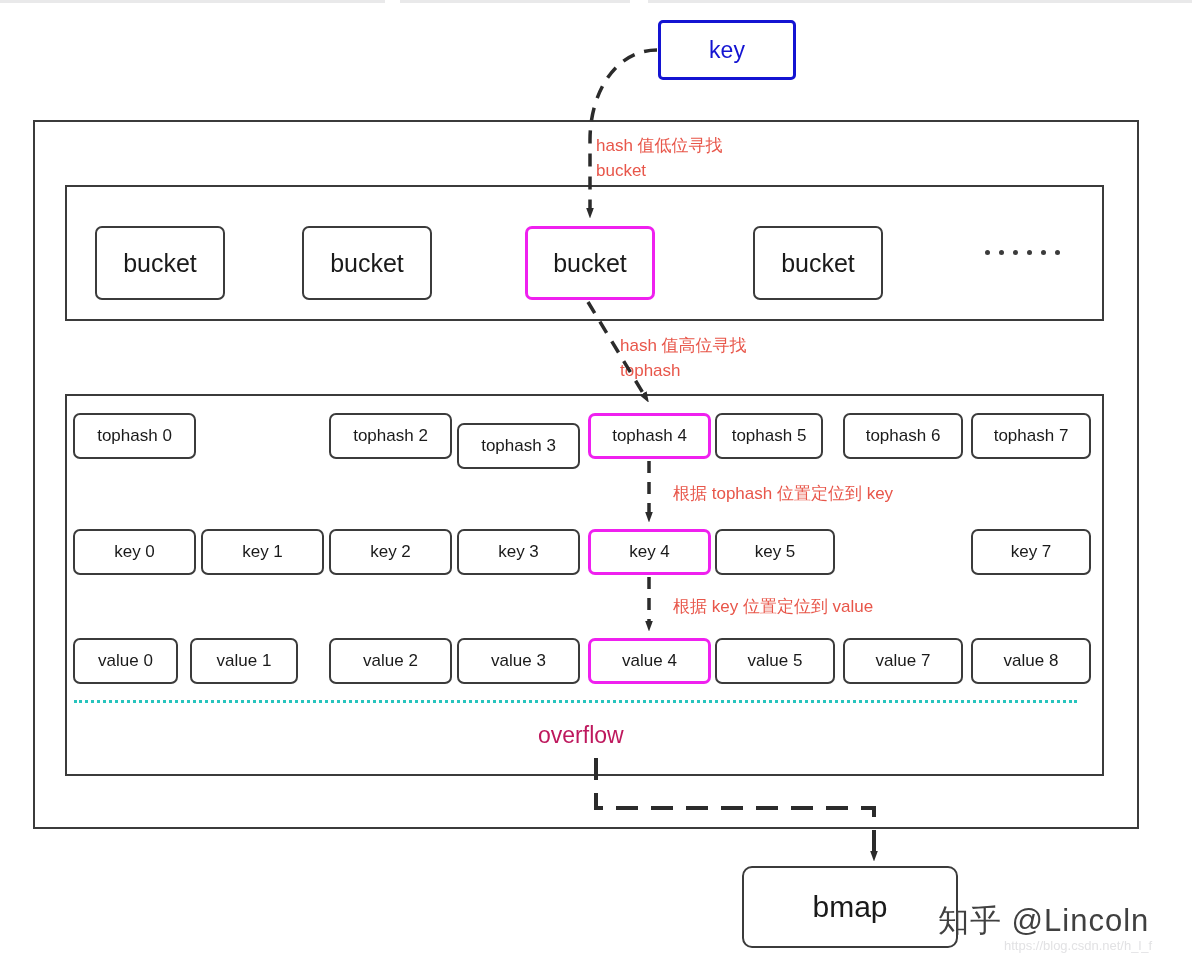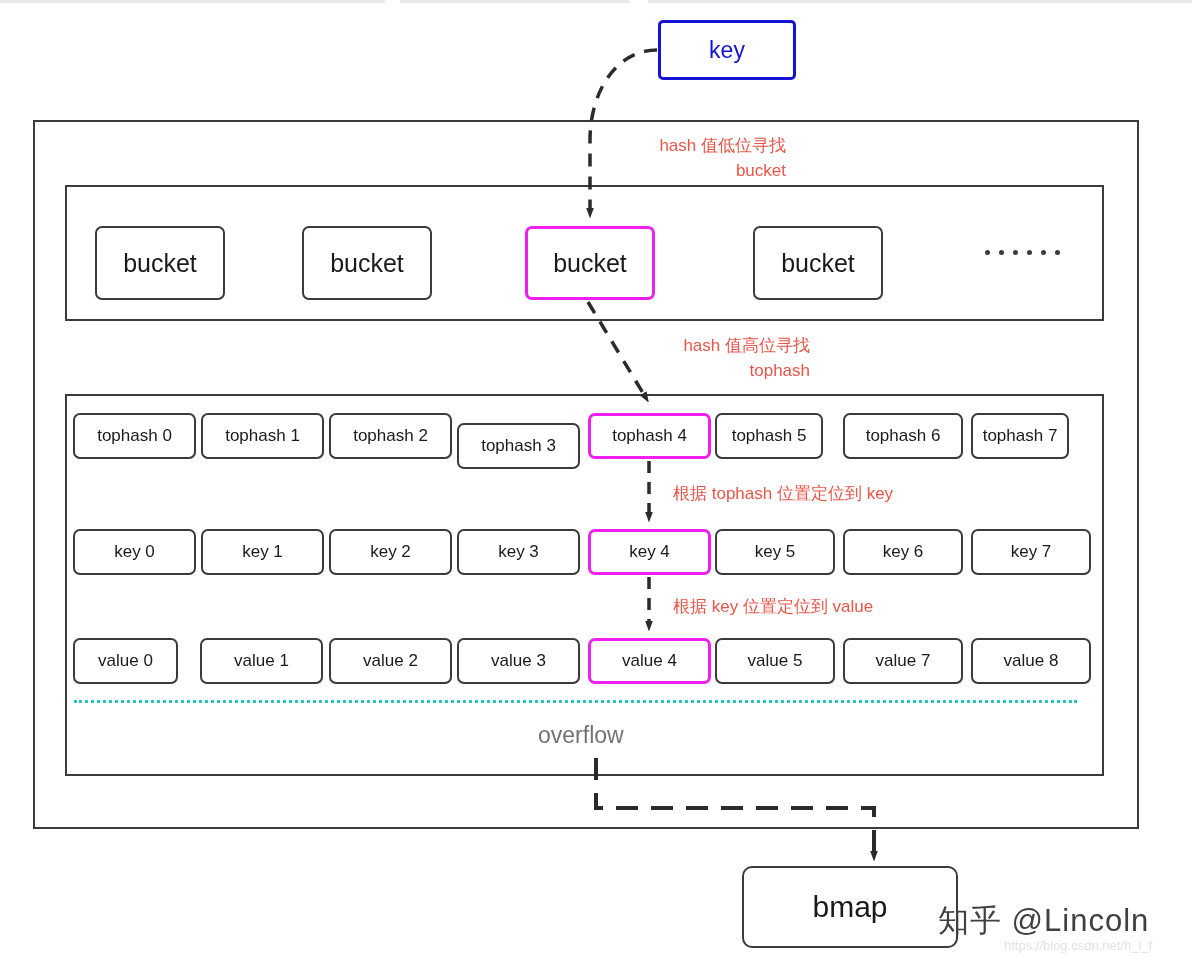--- a/index.html
+++ b/index.html
@@ -60,21 +60,21 @@
   .bucketcell { font-size: 25px; }
   .rowcell { font-size: 17px; }
 
   
   .note {
     position: absolute;
     color: #e8564a;
     font-size: 17px;
     line-height: 1.45;
     white-space: pre-line;
-    text-align: right;
+    text-align: left;
   }
   .note.left { text-align: left; }
 
   
   .dots {
     position: absolute;
     display: flex;
     gap: 9px;
     align-items: center;
   }
@@ -89,21 +89,21 @@
   .teal-dotted {
     position: absolute;
     height: 0;
     border-top: 3px dotted #27c4bd;
   }
 
   
   .overflow-label {
     position: absolute;
     font-size: 23px;
-    color: #737373;
+    color: #be185d;
     white-space: nowrap;
     text-align: center;
   }
 
   
   .wm-main {
     position: absolute;
     font-size: 31px;
     color: #404040;
     letter-spacing: 1px;
@@ -168,39 +168,36 @@
       <i></i>
       <i></i>
       <i></i>
   </div>
 
   <div class="frame" style="left:65px; top:394px; width:1039px; height:382px;"></div>
 
   <div class="cell rowcell" style="left:73px; top:413px; width:123px; height:46px;">
     <span>tophash 0</span>
     </div>
-  <div class="cell rowcell" style="left:201px; top:413px; width:123px; height:46px;">
-    <span>tophash 1</span>
-    </div>
   <div class="cell rowcell" style="left:329px; top:413px; width:123px; height:46px;">
     <span>tophash 2</span>
     </div>
   <div class="cell rowcell" style="left:457px; top:423px; width:123px; height:46px;">
     <span>tophash 3</span>
     </div>
   <div class="cell rowcell hl" style="left:588px; top:413px; width:123px; height:46px;">
     <span>tophash 4</span>
     </div>
   <div class="cell rowcell" style="left:715px; top:413px; width:108px; height:46px;">
     <span>tophash 5</span>
     </div>
   <div class="cell rowcell" style="left:843px; top:413px; width:120px; height:46px;">
     <span>tophash 6</span>
     </div>
-  <div class="cell rowcell" style="left:971px; top:413px; width:98px; height:46px;">
+  <div class="cell rowcell" style="left:971px; top:413px; width:120px; height:46px;">
     <span>tophash 7</span>
     </div>
 
   <div class="cell rowcell" style="left:73px; top:529px; width:123px; height:46px;">
     <span>key 0</span>
     </div>
   <div class="cell rowcell" style="left:201px; top:529px; width:123px; height:46px;">
     <span>key 1</span>
     </div>
   <div class="cell rowcell" style="left:329px; top:529px; width:123px; height:46px;">
@@ -208,31 +205,28 @@
     </div>
   <div class="cell rowcell" style="left:457px; top:529px; width:123px; height:46px;">
     <span>key 3</span>
     </div>
   <div class="cell rowcell hl" style="left:588px; top:529px; width:123px; height:46px;">
     <span>key 4</span>
     </div>
   <div class="cell rowcell" style="left:715px; top:529px; width:120px; height:46px;">
     <span>key 5</span>
     </div>
-  <div class="cell rowcell" style="left:843px; top:529px; width:120px; height:46px;">
-    <span>key 6</span>
-    </div>
   <div class="cell rowcell" style="left:971px; top:529px; width:120px; height:46px;">
     <span>key 7</span>
     </div>
 
   <div class="cell rowcell" style="left:73px; top:638px; width:105px; height:46px;justify-content:center;">
     <span>value 0</span>
     </div>
-  <div class="cell rowcell" style="left:200px; top:638px; width:123px; height:46px;">
+  <div class="cell rowcell" style="left:190px; top:638px; width:108px; height:46px;">
     <span>value 1</span>
     </div>
   <div class="cell rowcell" style="left:329px; top:638px; width:123px; height:46px;">
     <span>value 2</span>
     </div>
   <div class="cell rowcell" style="left:457px; top:638px; width:123px; height:46px;">
     <span>value 3</span>
     </div>
   <div class="cell rowcell hl" style="left:588px; top:638px; width:123px; height:46px;">
     <span>value 4</span>

